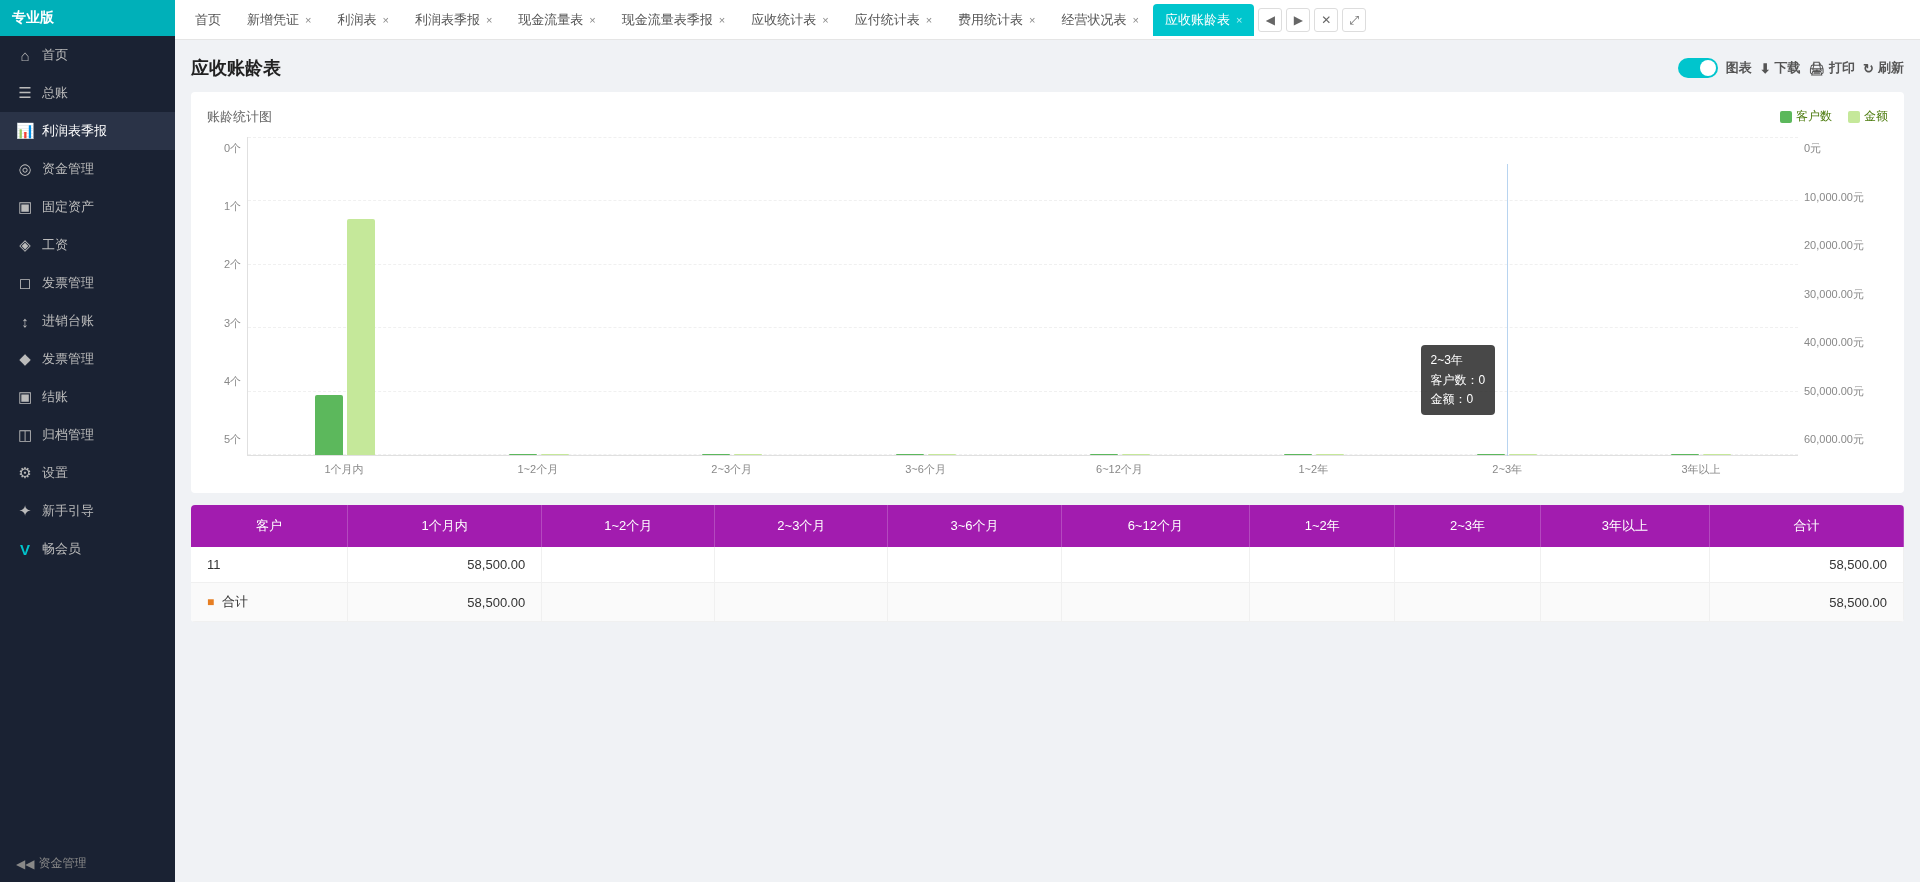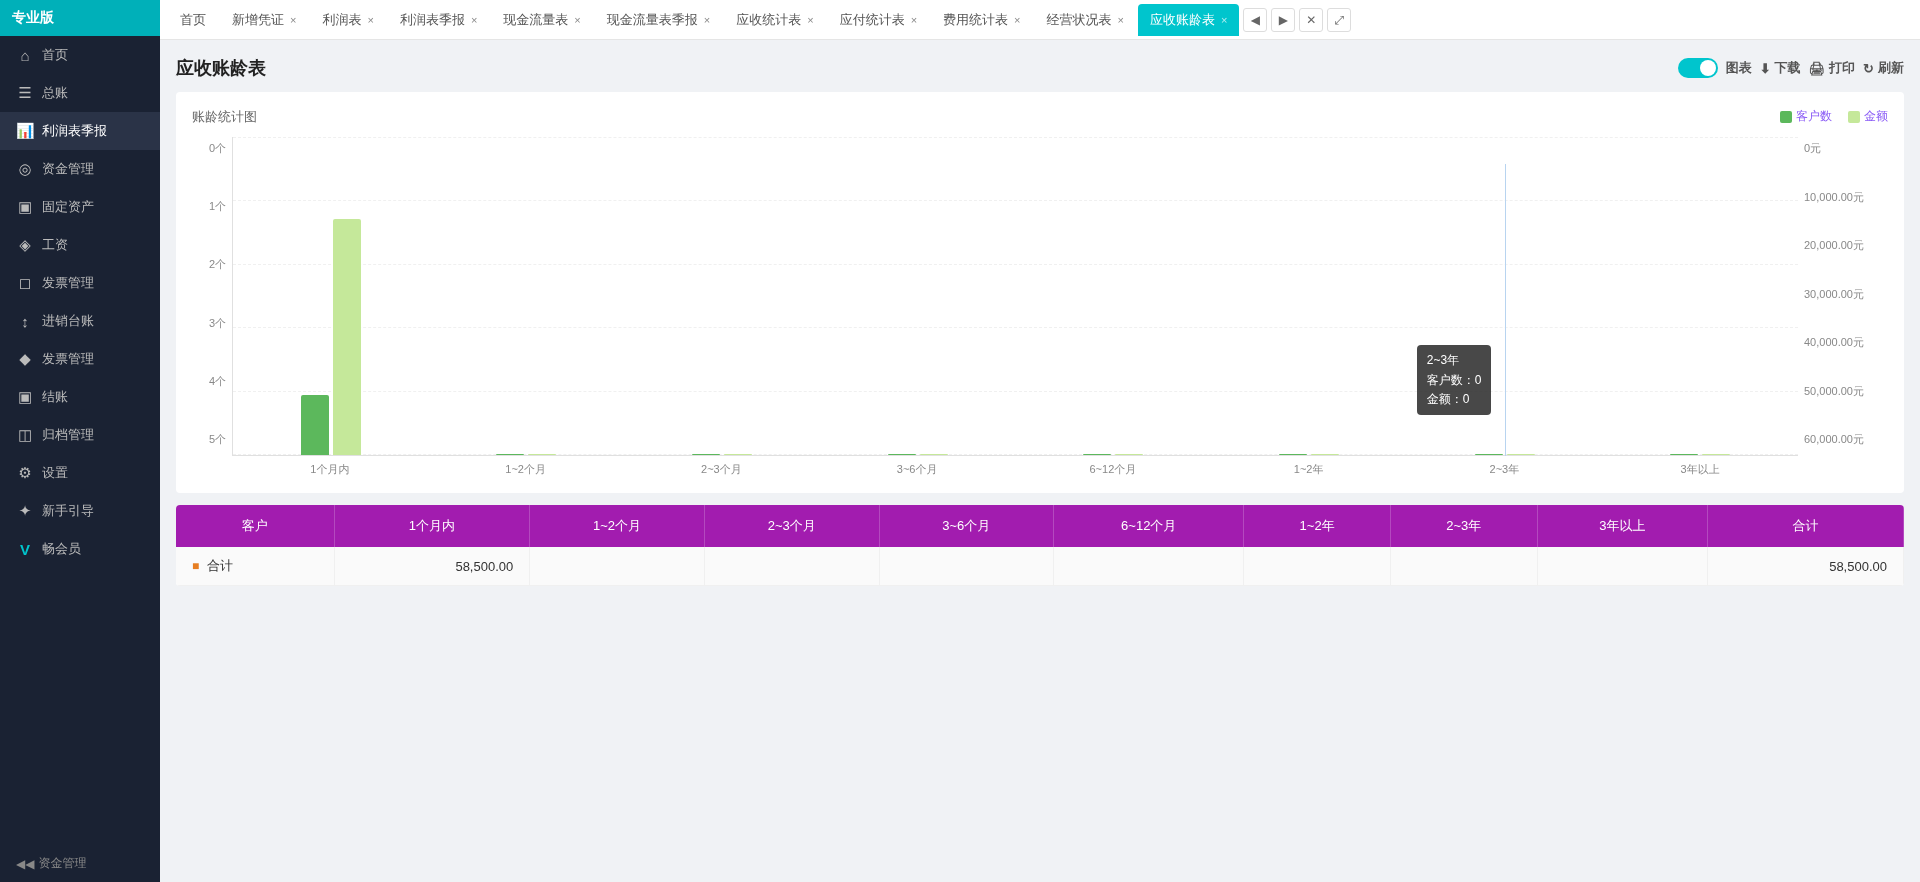--- a/index.html
+++ b/index.html
@@ -1,20 +1,20 @@
 <!DOCTYPE html>
 <html><head>
   <meta charset="utf-8">
   <style>
     * { box-sizing: border-box; margin: 0; padding: 0; }
     body { font-family: 'Microsoft YaHei', sans-serif; font-size: 13px; background: #f5f5f5; display: flex; height: 882px; overflow: hidden; }
 
     
     .sidebar {
-      width: 160px;
+      width: 175px;
       background: #1a2233;
       color: #ccc;
       display: flex;
       flex-direction: column;
       flex-shrink: 0;
       height: 100%;
     }
     .sidebar-logo {
       background: #00b0b9;
       height: 36px;
@@ -168,21 +168,21 @@
       color: #666;
       margin-bottom: 11px;
     }
     .legend {
       position: absolute;
       top: 16px;
       right: 16px;
       display: flex;
       gap: 16px;
       font-size: 12px;
-      color: #8b5cf6;
+      color: #4d7c0f;
       align-items: center;
     }
     .legend-item { display: flex; align-items: center; gap: 4px; }
     .legend-dot { width: 12px; height: 12px; border-radius: 2px; }
 
     
     .chart-area {
       display: flex;
       height: 340px;
       position: relative;
@@ -586,20 +586,32 @@
           <th>2~3个月</th>
           <th>3~6个月</th>
           <th>6~12个月</th>
           <th>1~2年</th>
           <th>2~3年</th>
           <th>3年以上</th>
           <th>合计</th>
         </tr>
       </thead>
       <tbody>
+        <tr class="table-row">
+          <td>11</td>
+          <td>58,500.00</td>
+          <td></td>
+          <td></td>
+          <td></td>
+          <td></td>
+          <td></td>
+          <td></td>
+          <td></td>
+          <td>58,500.00</td>
+        </tr>
         <tr class="total-row">
           <td>
             <span class="total-icon">■</span>
             <span>合计</span>
           </td>
           <td>58,500.00</td>
           <td></td>
           <td></td>
           <td></td>
           <td></td>

